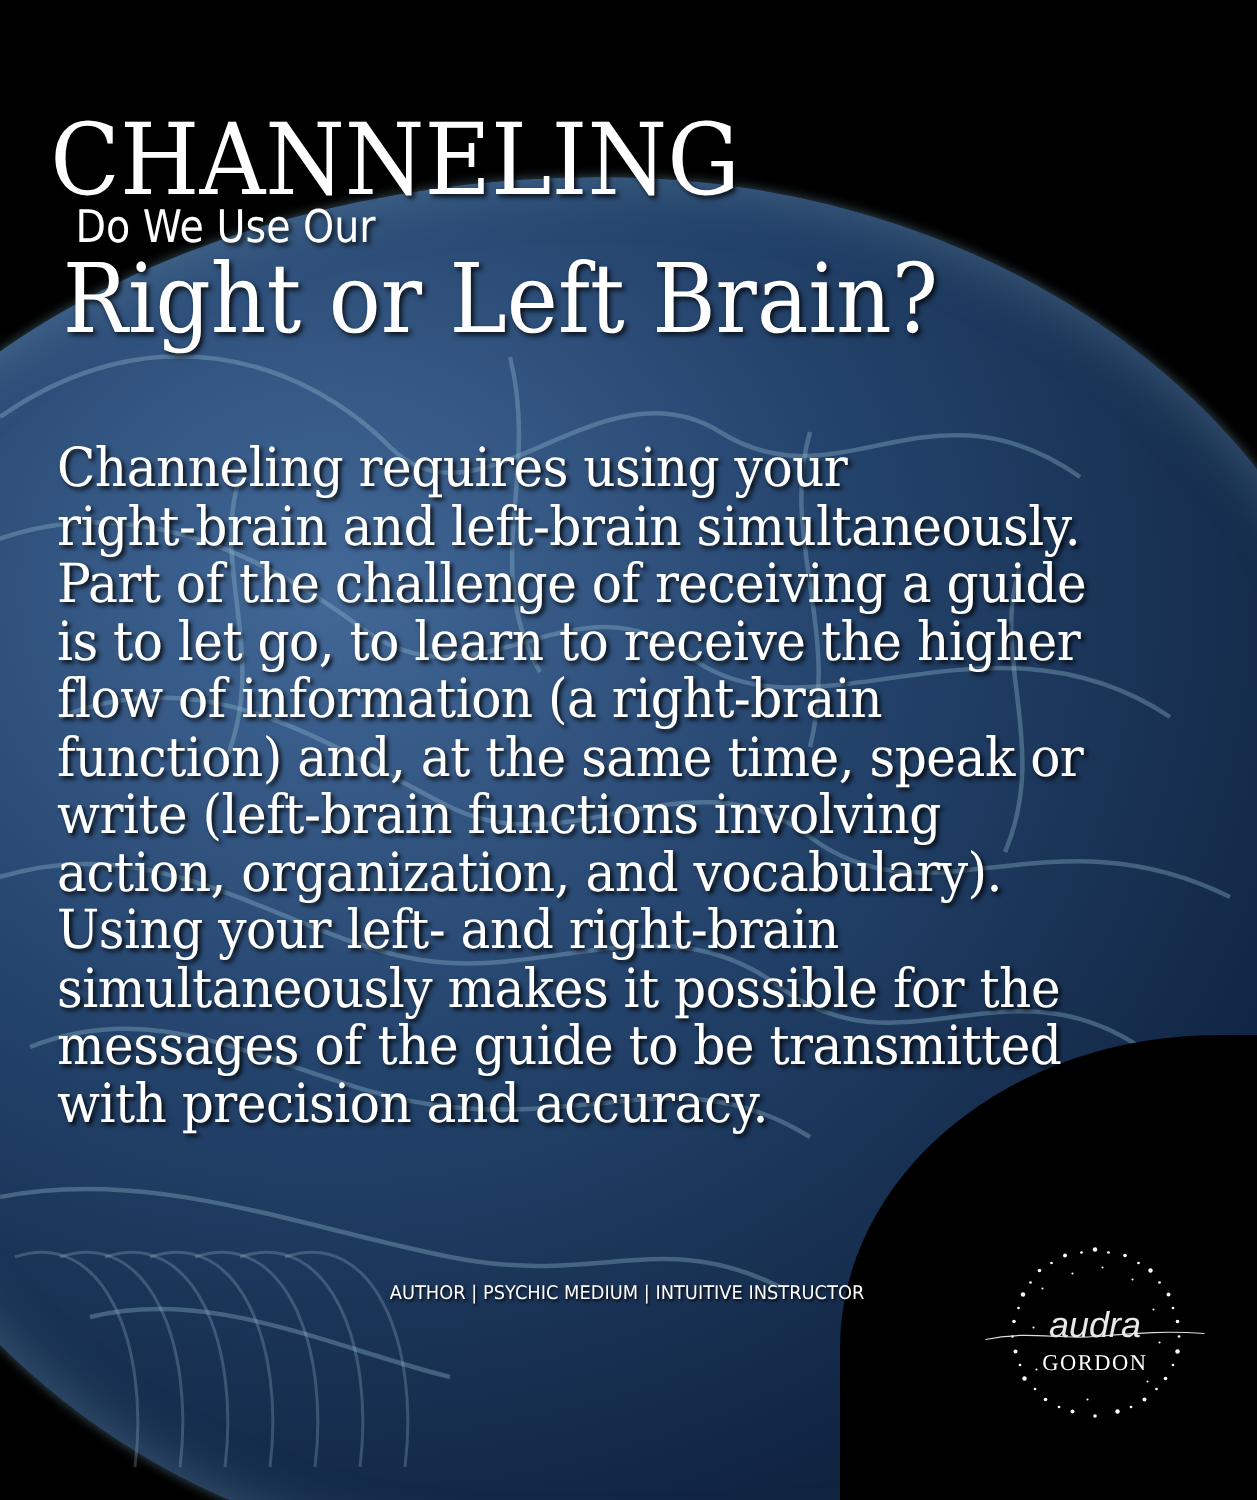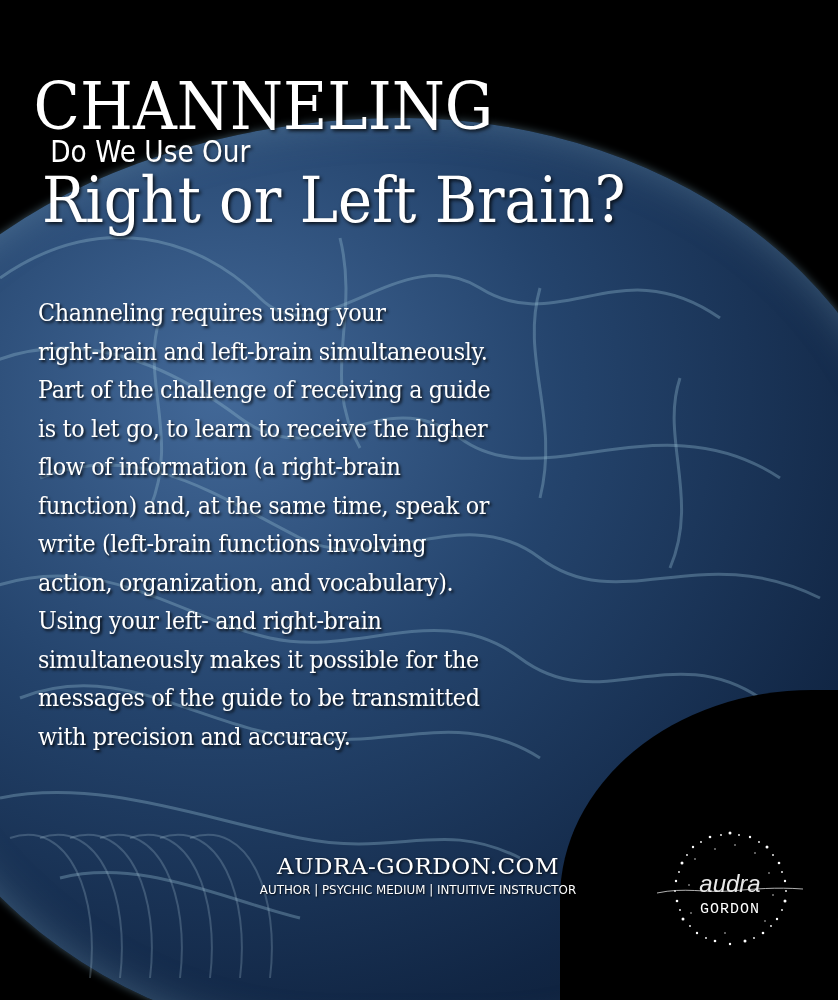--- a/index.html
+++ b/index.html
@@ -19,33 +19,33 @@
   }
   .gyri { position:absolute; inset:0; }
   .title-block { position:absolute; left:0; right:0; top:70px; text-align:left; }
   .t1 { font-family:"DejaVu Serif", serif; font-size:66px; line-height:74px; letter-spacing:0px;
         text-shadow:2px 2px 4px rgba(0,0,0,0.8); font-weight:normal; transform:scaleX(0.92); }
   .t2 { font-family:"DejaVu Sans", sans-serif; font-size:30px; line-height:32px; margin-top:-8px;
         text-shadow:2px 2px 4px rgba(0,0,0,0.8); transform:scaleX(0.88); }
   .t3 { font-family:"DejaVu Serif", serif; font-size:64px; line-height:72px; margin-top:-4px;
         text-shadow:2px 2px 4px rgba(0,0,0,0.8); transform:scaleX(0.9); }
   .body-text { position:absolute; left:38px; top:294px; width:800px;
-    font-family:"DejaVu Serif", serif; font-size:24px; line-height:38.5px;
+    font-family:"DejaVu Serif", serif; font-size:36px; line-height:38.5px;
     text-shadow:2px 2px 3px rgba(0,0,0,0.85); letter-spacing:-0.4px; }
   .body-text div { white-space:nowrap; transform-origin:left center; transform:scaleX(0.93); }
   .footer { position:absolute; left:232px; top:852px; text-align:center; width:372px; }
   .url { font-family:"DejaVu Serif", serif; font-size:23px; line-height:28px; letter-spacing:0.5px;
          text-shadow:1px 1px 3px rgba(0,0,0,0.9); }
   .tagline { font-family:"DejaVu Sans", sans-serif; font-size:12.5px; line-height:16px; margin-top:2px;
          text-shadow:1px 1px 2px rgba(0,0,0,0.9); transform:scaleX(0.95); }
   .logo { position:absolute; left:655px; top:825px; width:150px; height:125px; }
   .logo-script { position:absolute; left:0; top:45px; width:150px; text-align:center;
          font-family:Liberation Sans, sans-serif; font-style:italic; font-size:24px; color:#e8e8e8; }
   .logo-name { position:absolute; left:0; top:76px; width:150px; text-align:center;
-         font-family:Liberation Mono, monospace; font-size:15px; letter-spacing:1px; color:#fff; }
+         font-family:Liberation Serif, serif; font-size:15px; letter-spacing:1px; color:#fff; }
 </style>
 </head>
 <body>
 
 <div class="bg">
   <div class="brain">
     <svg class="gyri" viewBox="0 0 1080 920" width="1080" height="920">
       <g fill="none" stroke="rgba(150,190,210,0.35)" stroke-width="3">
         <path d="M160 160 C260 90 360 120 420 180 S560 120 640 170 S780 130 880 200"></path>
         <path d="M120 260 C220 200 320 240 400 300 S540 260 620 320 S820 280 940 360"></path>
@@ -88,21 +88,20 @@
   <div>function) and, at the same time, speak or</div>
   <div>write (left-brain functions involving</div>
   <div>action, organization, and vocabulary).</div>
   <div>Using your left- and right-brain</div>
   <div>simultaneously makes it possible for the</div>
   <div>messages of the guide to be transmitted</div>
   <div>with precision and accuracy.</div>
 </div>
 
 <div class="footer">
-  <div class="url">AUDRA-GORDON.COM</div>
   <div class="tagline">AUTHOR | PSYCHIC MEDIUM | INTUITIVE INSTRUCTOR</div>
 </div>
 
 <div class="logo">
   <svg width="150" height="125" viewBox="0 0 150 125" style="position:absolute;left:0;top:0;">
     <g fill="#fff">
       <circle cx="75" cy="8" r="1.5"></circle>
         <circle cx="95" cy="12" r="1.2"></circle>
         <circle cx="55" cy="12" r="1.3"></circle>
       <circle cx="112" cy="22" r="1.5"></circle>

